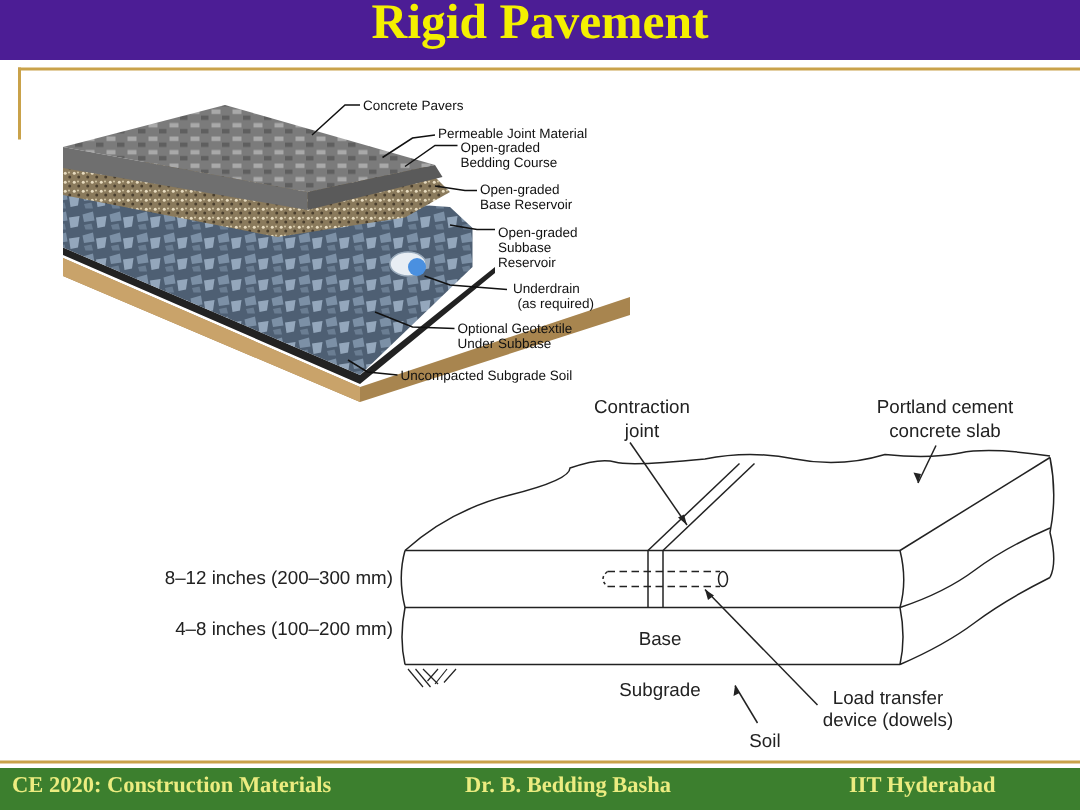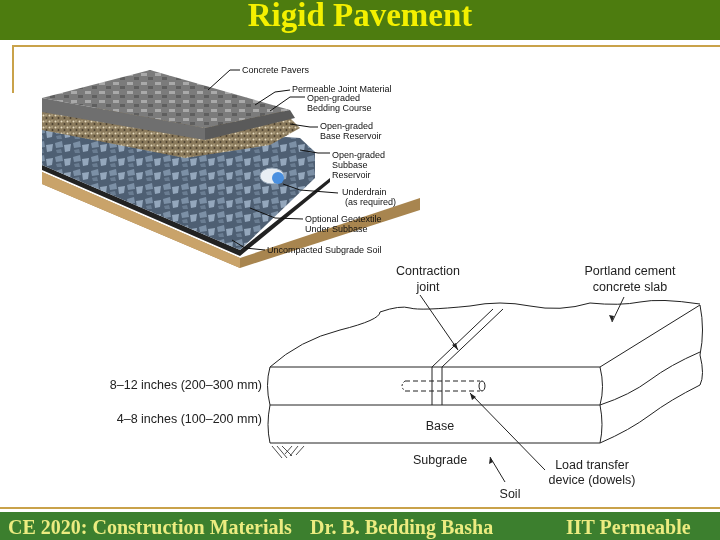--- a/index.html
+++ b/index.html
@@ -1,23 +1,23 @@
 <!DOCTYPE html>
 <html><head>
 <meta charset="utf-8">
 <style>
   html, body { margin:0; padding:0; }
   body { width:720px; height:540px; position:relative; background:#ffffff; overflow:hidden; font-family:"Liberation Serif", serif; }
-  .title-bar { position:absolute; left:0; top:0; width:720px; height:40px; background:#4d7c0f; }
+  .title-bar { position:absolute; left:0; top:0; width:720px; height:40px; background:#4c1d95; }
   .title { position:absolute; left:0; top:0; width:720px; text-align:center; font-family:"Liberation Serif", serif; font-weight:bold; font-size:33px; line-height:34px; color:#f4f000; margin-top:-2px; }
   .frame-top { position:absolute; left:12px; top:45px; width:708px; height:2px; background:#c9a24a; }
   .frame-left { position:absolute; left:12px; top:45px; width:2px; height:48px; background:#c9a24a; }
   .footer-line { position:absolute; left:0; top:507px; width:720px; height:2px; background:#c9a24a; }
   .footer { position:absolute; left:0; top:512px; width:720px; height:28px; background:#3c7f2e; }
-  .footer span { position:absolute; top:4px; font-family:"Liberation Serif", serif; font-weight:bold; font-size:20px; color:#ecec80; white-space:nowrap; }
+  .footer span { position:absolute; top:4px; font-family:"Liberation Serif", serif; font-weight:bold; font-size:15px; color:#ecec80; white-space:nowrap; }
   .f1 { left:8px; } .f2 { left:310px; } .f3 { left:566px; }
   svg text.lbl { font-family:"Liberation Sans", sans-serif; font-size:9px; fill:#111; }
   svg text.lbl2 { font-family:"Liberation Sans", sans-serif; font-size:12.5px; fill:#222; }
   .fig { position:absolute; left:0; top:0; }
 </style>
 </head>
 <body>
 
 <div class="title-bar">
   <div class="title">Rigid Pavement</div>
@@ -144,14 +144,14 @@
   <text class="lbl2" x="440" y="464" text-anchor="middle">Subgrade</text>
   <text class="lbl2" x="510" y="498" text-anchor="middle">Soil</text>
   <text class="lbl2" x="592" y="469" text-anchor="middle">Load transfer</text>
   <text class="lbl2" x="592" y="484" text-anchor="middle">device (dowels)</text>
 </svg>
 
 <div class="footer-line"></div>
 <div class="footer">
   <span class="f1">CE 2020: Construction Materials</span>
   <span class="f2">Dr. B. Bedding Basha</span>
-  <span class="f3">IIT Permeable</span>
+  <span class="f3">IIT Hyderabad</span>
 </div>
 
 </body></html>

